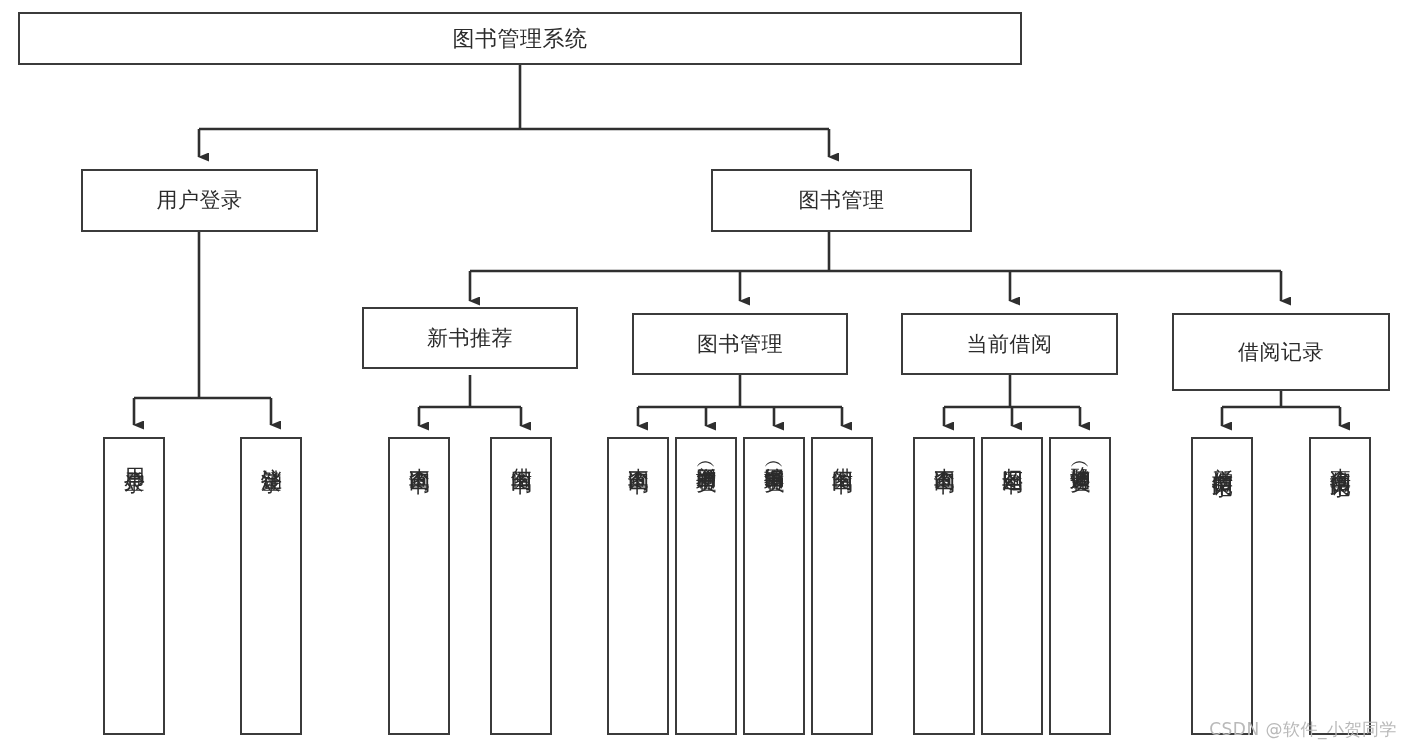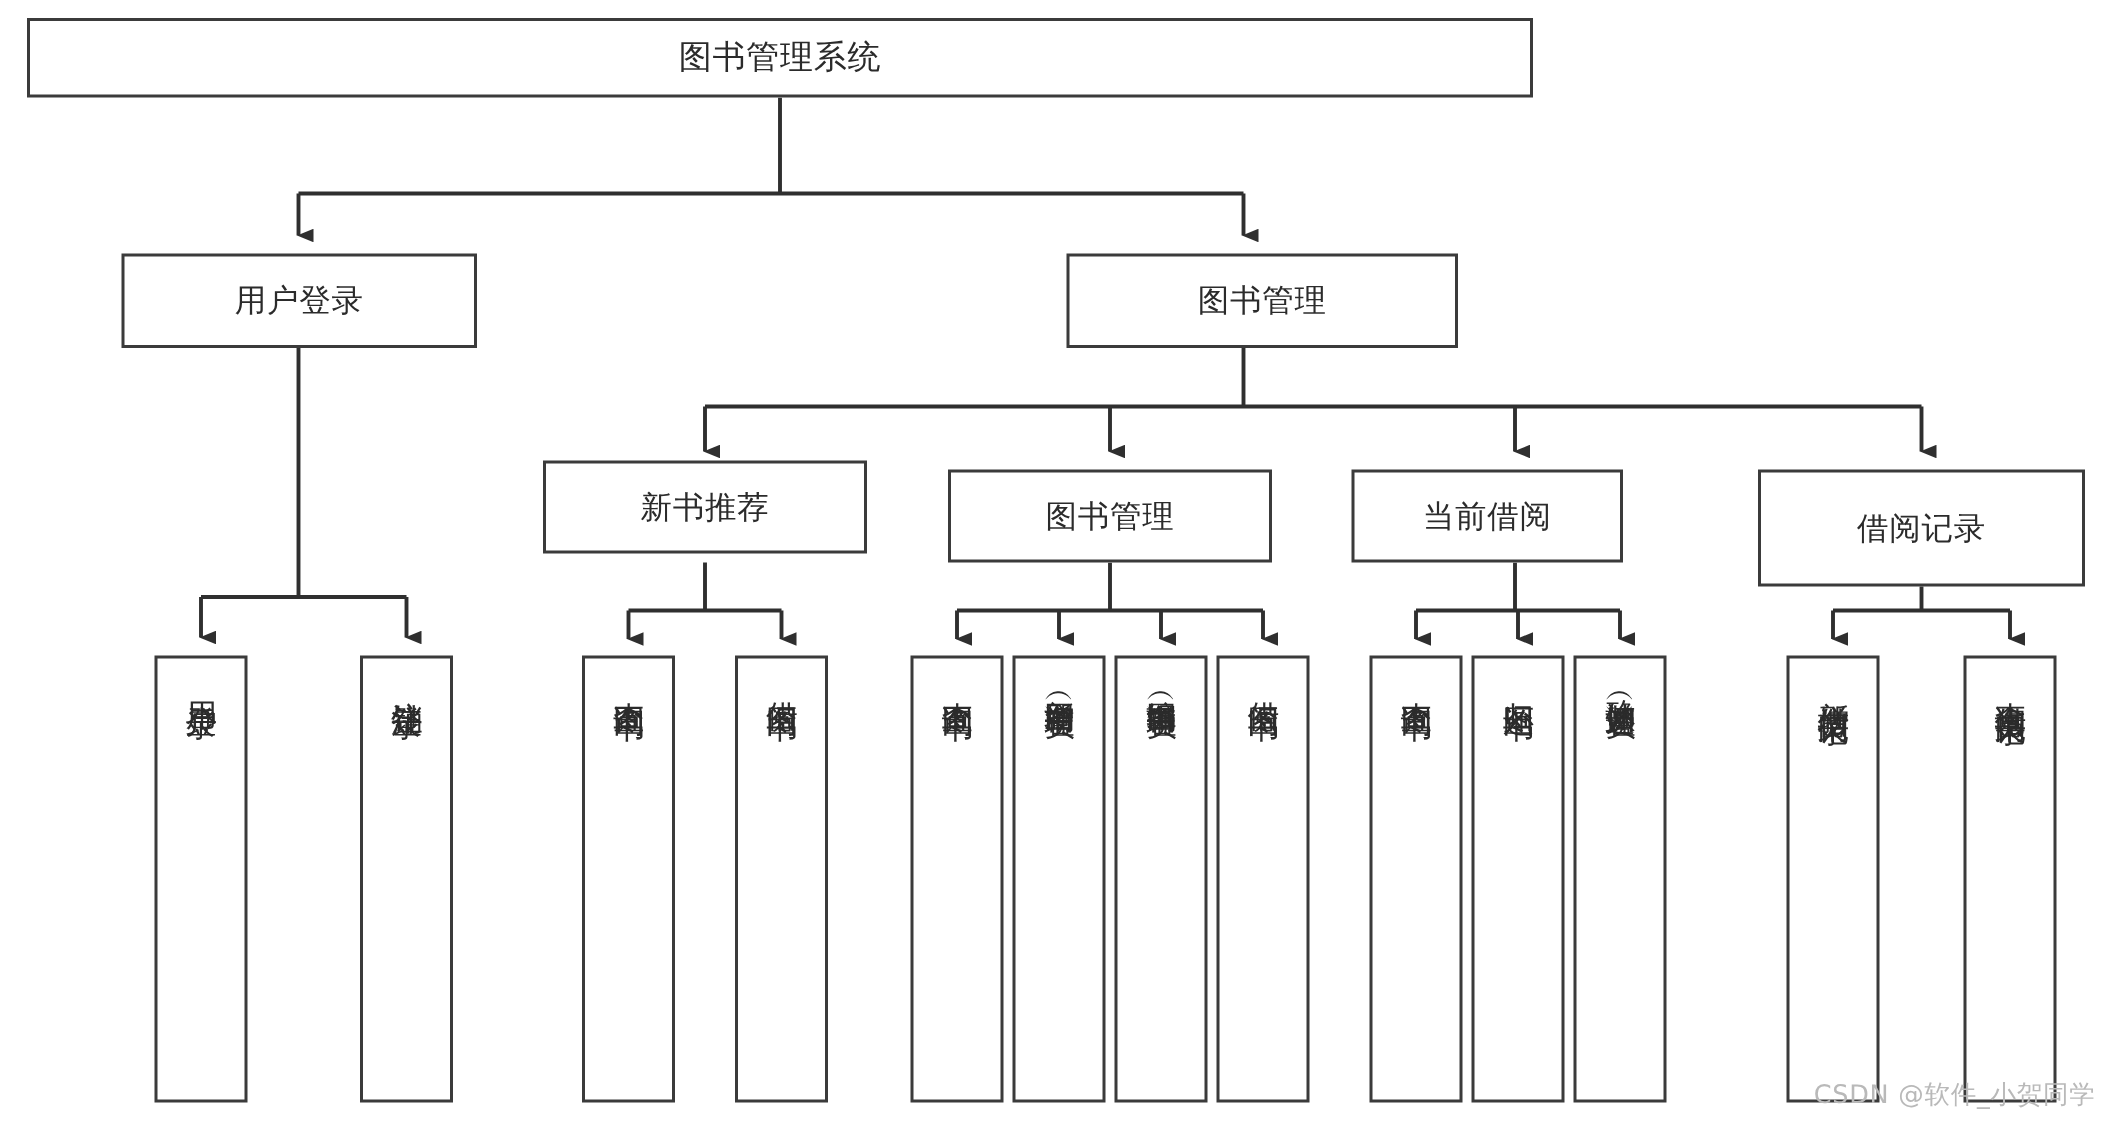--- a/index.html
+++ b/index.html
@@ -142,21 +142,21 @@
   <div class="node horiz" style="left:711px; top:169px; width:261px; height:63px;justify-content:center;">
     <span class="label">图书管理</span>
   </div>
 
   <div class="node horiz" style="left:362px; top:307px; width:216px; height:62px;">
     <span class="label">新书推荐</span>
   </div>
   <div class="node horiz" style="left:632px; top:313px; width:216px; height:62px;">
     <span class="label">图书管理</span>
   </div>
-  <div class="node horiz" style="left:901px; top:313px; width:181px; height:62px;">
+  <div class="node horiz" style="left:901px; top:313px; width:217px; height:62px;">
     <span class="label">当前借阅</span>
   </div>
   <div class="node horiz" style="left:1172px; top:313px; width:218px; height:78px;">
     <span class="label">借阅记录</span>
   </div>
 
   <div class="node leaf" style="left:103px; top:437px; width:62px; height:298px;">
     <span class="label">用户登录</span>
   </div>
   <div class="node leaf" style="left:240px; top:437px; width:62px; height:298px;">

